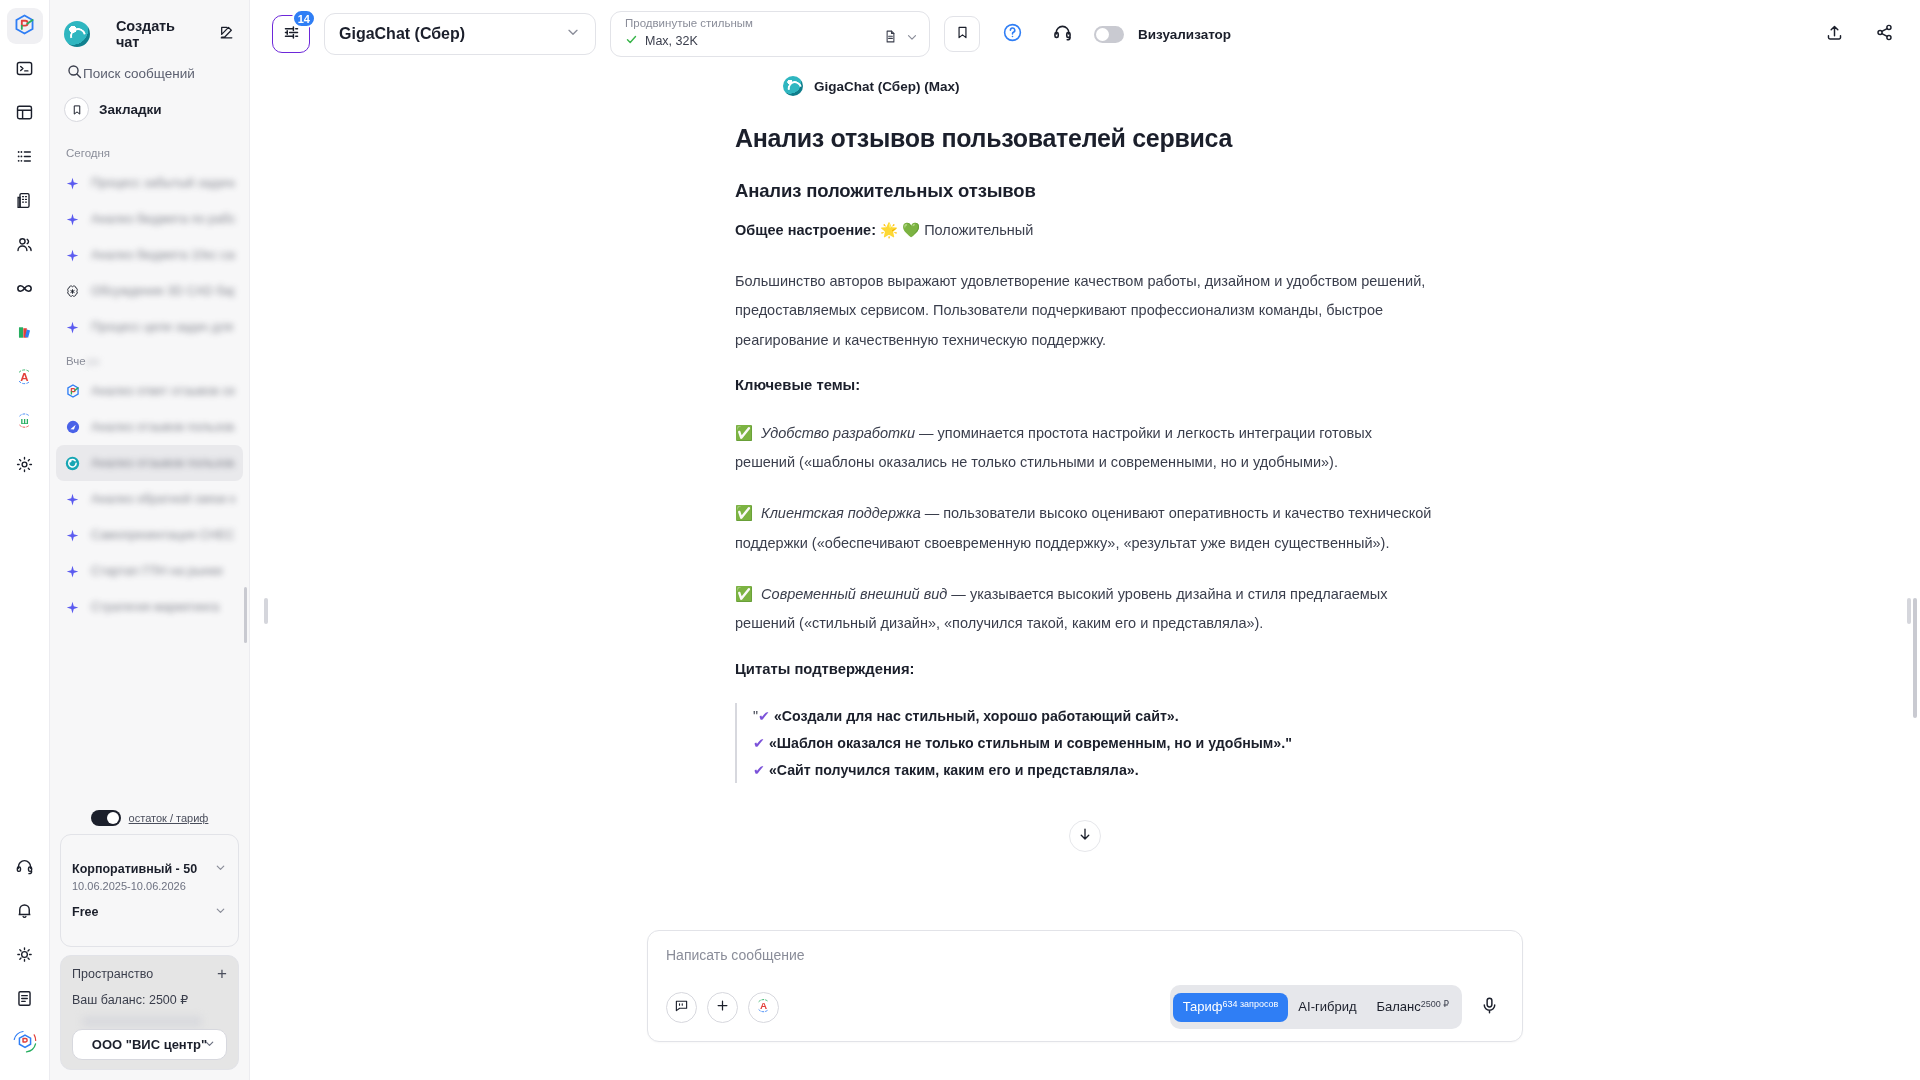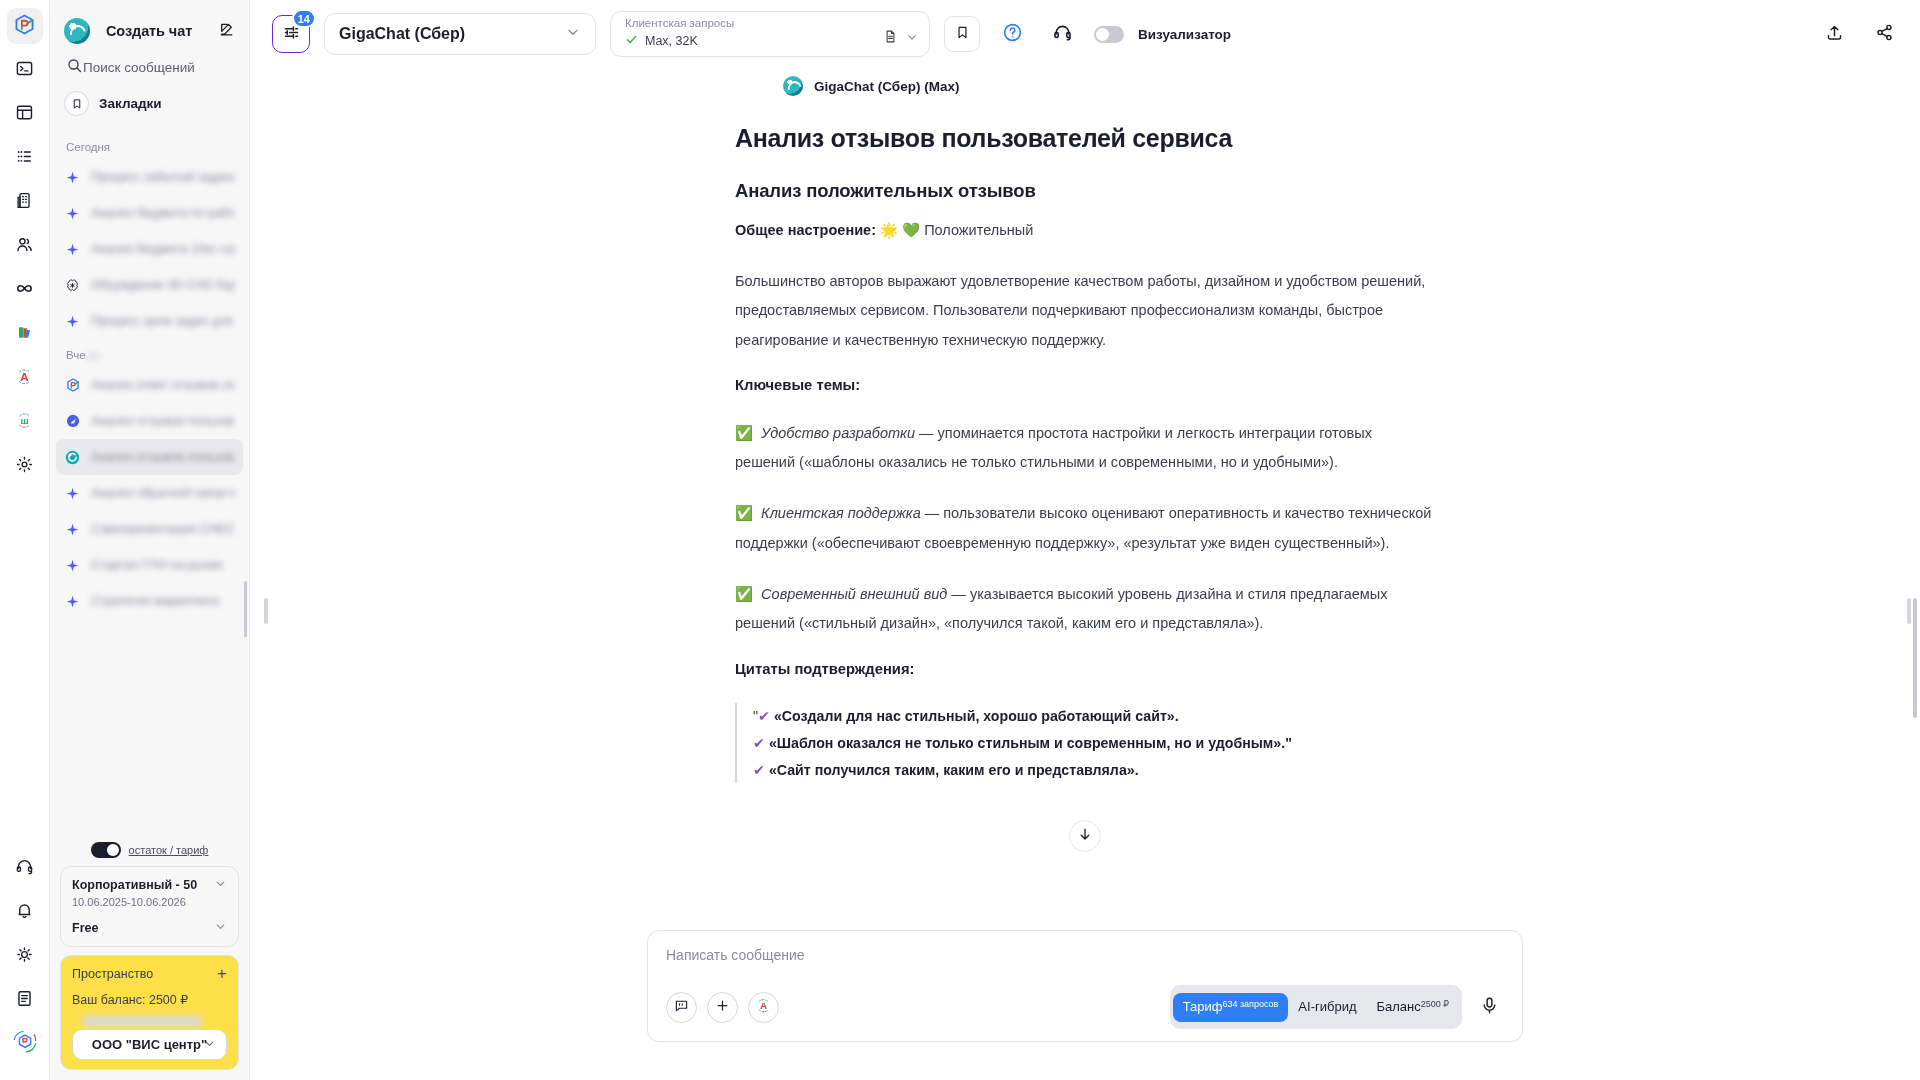--- a/index.html
+++ b/index.html
@@ -34,21 +34,21 @@
   
   .sidebar {
     width: 200px; flex: 0 0 200px; height: 1080px;
     background: #f7f7f8;
     border-right: 1px solid #ececf0;
     display: flex; flex-direction: column;
     position: relative;
   }
   .sb-head { padding: 14px 12px 4px 12px; }
   .sb-row {
-    display: flex; align-items: center; gap: 16px;
+    display: flex; align-items: center; gap: 26px;
     padding: 4px 2px; cursor: pointer; position: relative;
   }
   .brand-dot {
     width: 26px; height: 26px; border-radius: 50%;
     background: radial-gradient(circle at 34% 32%, #ffffff 0 14%, #2fb6c0 15% 62%, #11818f 63% 100%);
     flex: 0 0 26px; position: relative; overflow: hidden;
   }
   .brand-dot::after {
     content: ""; position: absolute; left: 6px; top: 7px;
     width: 12px; height: 12px; border-radius: 50%;
@@ -107,28 +107,28 @@
     position: relative; cursor: pointer; flex: 0 0 30px;
   }
   .switch .knob {
     position: absolute; right: 2px; top: 2px; width: 12px; height: 12px;
     border-radius: 50%; background: #fff;
   }
   .toggle-row span { font-size: 11px; color: #4a4e5c; text-decoration: underline; }
 
   .panel {
     border: 1px solid #e2e3e8; border-radius: 11px;
-    background: #f7f7f8; padding: 9px 11px; margin-bottom: 8px;
+    background: #f7f7f8; padding: 25px 11px; margin-bottom: 8px;
   }
   .panel-row { display: flex; align-items: center; }
   .panel-row .cap { font-size: 12.5px; font-weight: 700; color: #1b1f2b; }
   .panel-row .chev { margin-left: auto; color: #8a8d99; }
   .panel .dates { font-size: 11px; color: #6d7180; margin-top: 2px; }
   .panel .sep { height: 11px; }
-  .panel2 { border: 1px solid #e2e3e8; border-radius: 11px; background: #fde047; padding: 9px 11px; }
+  .panel2 { border: 1px solid #e2e3e8; border-radius: 11px; background: #e5e5e5; padding: 9px 11px; }
   .panel2 .top { display: flex; align-items: center; }
   .panel2 .top .cap { font-size: 12.5px; color: #3a3e4c; }
   .panel2 .top .plus { margin-left: auto; font-size: 17px; color: #4a4e5c; line-height: 1; cursor: pointer; }
   .panel2 .bal { font-size: 12.5px; color: #3a3e4c; margin-top: 10px; }
   .org-blur {
     height: 11px; width: 120px; margin: 9px 0 -6px 10px;
     background: #d9dade; filter: blur(3.6px); border-radius: 3px;
   }
   .org-select {
     margin-top: 8px; border: 1px solid #d7d8de; border-radius: 10px; background: #fff;
@@ -643,21 +643,21 @@
       <div class="model-select">
         <span class="lbl">GigaChat (Сбер)</span>
         <span class="chev">
           <svg width="16" height="16" viewBox="0 0 24 24" fill="none" stroke="currentColor" stroke-width="2" stroke-linecap="round" stroke-linejoin="round">
               <path d="m6 9.5 6 6 6-6"></path>
             </svg>
         </span>
       </div>
 
       <div class="query-box">
-        <div class="cap">Клиентская запросы</div>
+        <div class="cap">Продвинутые стильным</div>
         <div class="val">
           <span>
             <svg width="13" height="13" viewBox="0 0 24 24" fill="none" stroke="#39b54a" stroke-width="2.6" stroke-linecap="round" stroke-linejoin="round">
                 <path d="m4.6 12.6 5 5 9.8-11"></path>
               </svg>
           </span>
           <span class="t">Max, 32K</span>
         </div>
         <div class="right">
           <span>

